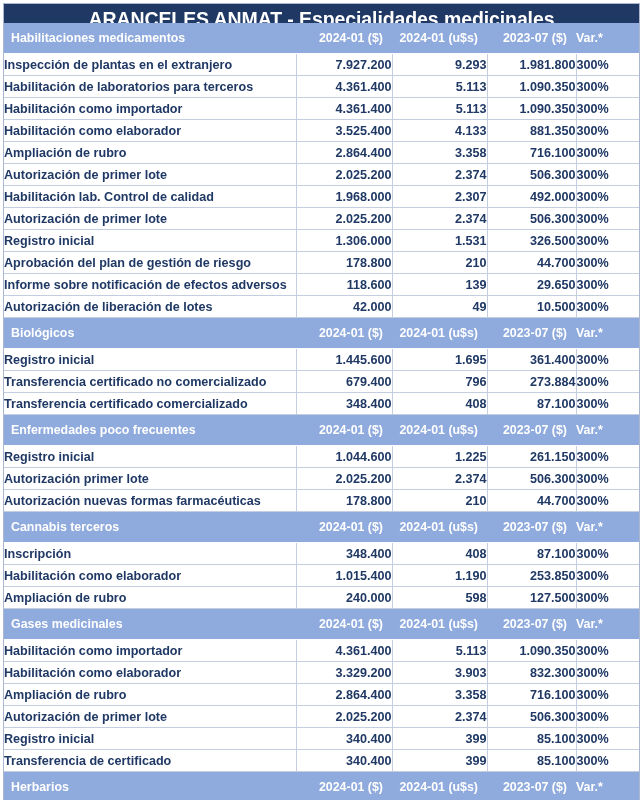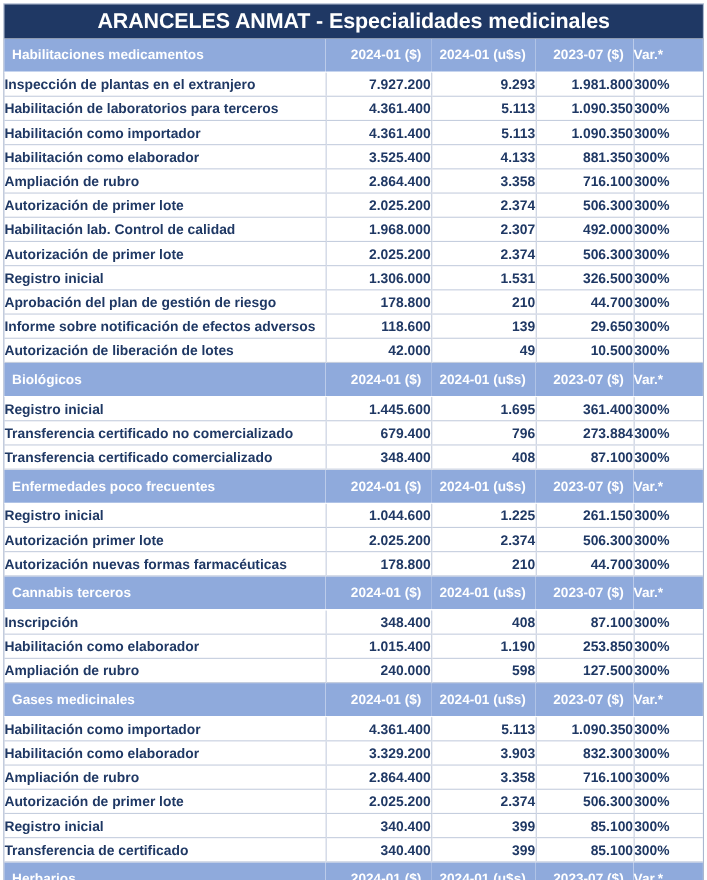--- a/index.html
+++ b/index.html
@@ -25,21 +25,21 @@
     left: 3px;
     top: 3px;
     width: 637px;
     border: 1px solid #aab7cf;
     box-sizing: border-box;
     background: #ffffff;
   }
   
   .title-bar {
     background: #1F3864;
-    height: 31px;
+    height: 19px;
     line-height: 31px;
     text-align: center;
     color: #ffffff;
     font-size: 19.5px;
     font-weight: bold;
     letter-spacing: -0.1px;
     white-space: nowrap;
     overflow: hidden;
   }
   

